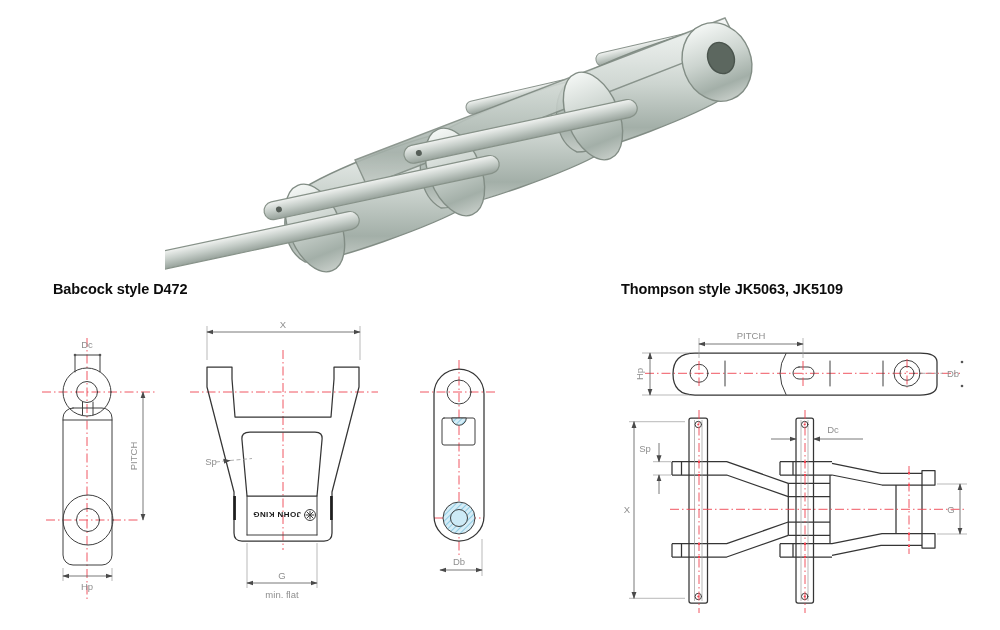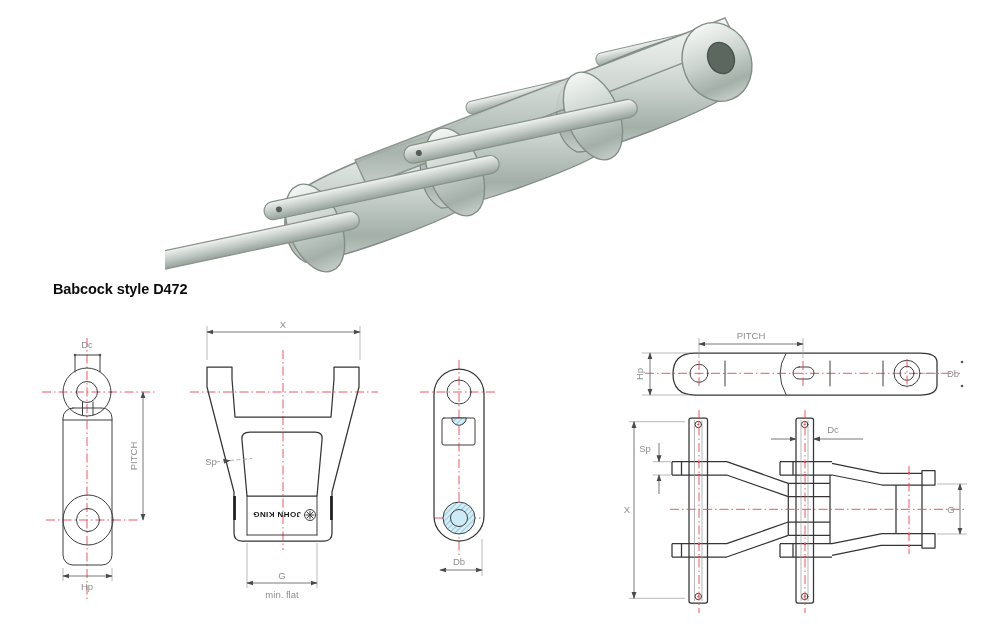--- a/index.html
+++ b/index.html
@@ -72,20 +72,21 @@
         <circle cx="110" cy="172" r="3" fill="#565e58"></circle>
       </g>
       <g transform="rotate(-12 428 116)">
         <rect x="235" y="107" width="238" height="18" rx="9" fill="url(#ping)" stroke="#879289" stroke-width="1.2"></rect>
         <circle cx="250" cy="116" r="3" fill="#565e58"></circle>
       </g>
     </g>
   </svg>
 
   <div class="heading" style="left:53px;top:281px">Babcock style D472</div>
+  <div class="heading" style="left:621px;top:281px">Thompson style JK5063, JK5109</div>
 
   <svg style="left:40px;top:308px" width="480" height="310" viewBox="0 0 480 310">
     <defs>
       <marker id="ar" viewBox="0 0 10 10" refX="9" refY="5" markerWidth="9" markerHeight="9" orient="auto-start-reverse">
         <path d="M0,1.5 L10,5 L0,8.5 Z" fill="#4a4a4a"></path>
       </marker>
       <pattern id="hatch" width="4" height="4" patternUnits="userSpaceOnUse" patternTransform="rotate(45)">
         <rect width="4" height="4" fill="#d6edf7"></rect>
         <line x1="0" y1="0" x2="0" y2="4" stroke="#5fb4d6" stroke-width="1.2"></line>
       </pattern>

